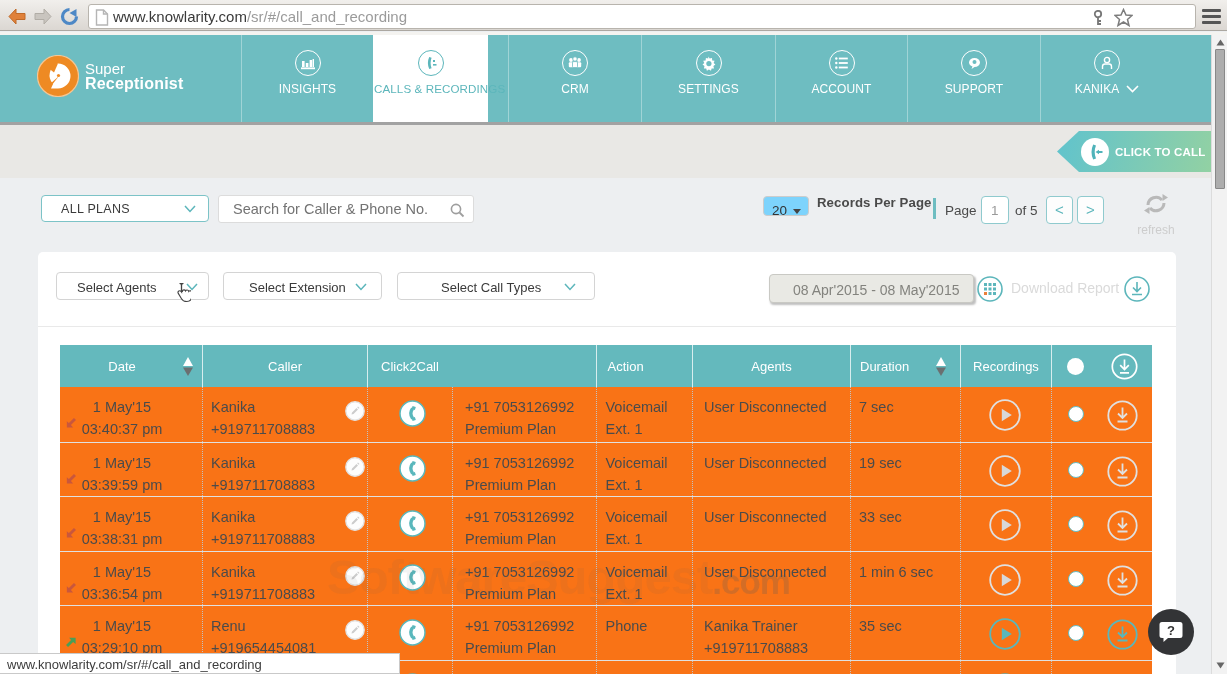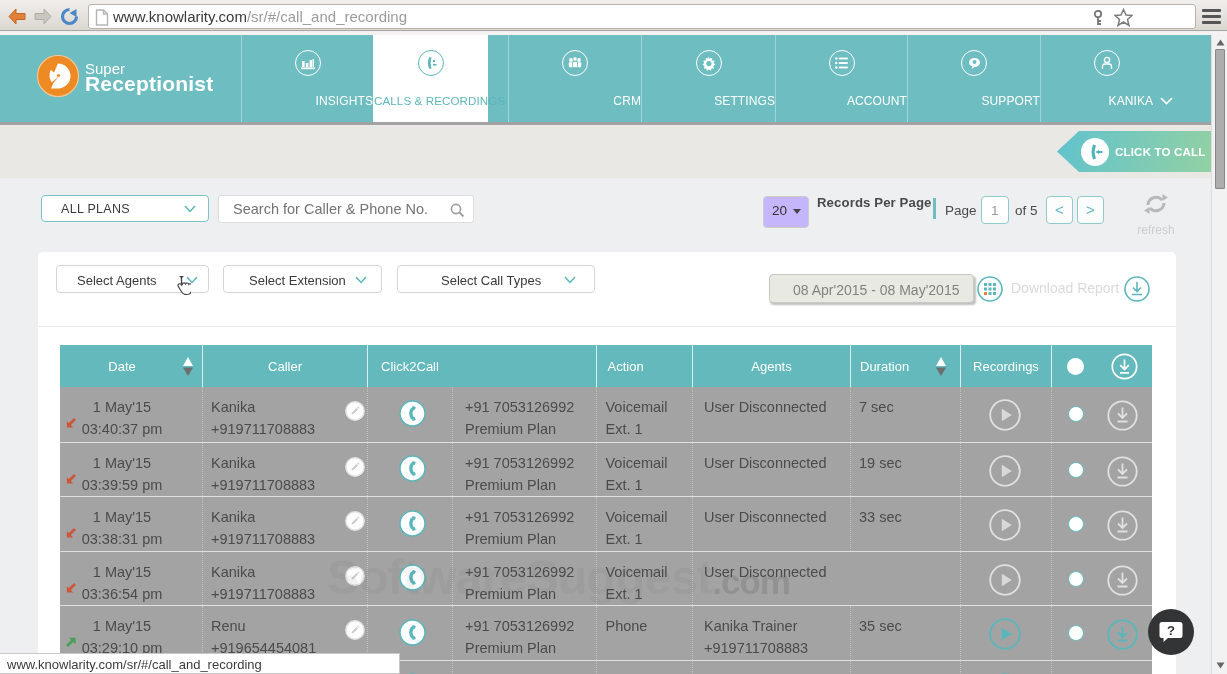--- a/index.html
+++ b/index.html
@@ -17,21 +17,21 @@
 #urltext .g { color:#9b9b9b; }
 #hamb { position:absolute; right:6px; top:9px; width:19px; height:15px; }
 #hamb div { height:3px; background:#555; margin-bottom:3px; border-radius:1px; }
 
 
 #nav { position:absolute; left:0; top:35px; width:1211px; height:87px; background:#6ebdc1; }
 #navline { position:absolute; left:0; top:122px; width:1211px; height:3px; background:#a2a2a2; }
 .tab { position:absolute; top:0; height:87px; border-left:1px solid rgba(255,255,255,0.35); text-align:center; color:#fff; }
 .tab .circ { margin:15px auto 0; width:26px; height:26px; border:1.6px solid #fff; border-radius:50%;
   display:flex; align-items:center; justify-content:center; }
-.tab .lbl { margin-top:18px; font-size:12px; letter-spacing:0.1px; white-space:nowrap;text-align:right; }
+.tab .lbl { margin-top:6px; font-size:12px; letter-spacing:0.1px; white-space:nowrap; }
 .tab.active { background:#fff; color:#5cb6bb; }
 .tab.active .circ { border-color:#5cb6bb; }
 #logo { position:absolute; left:38px; top:8px; }
 #logotxt { position:absolute; left:85px; top:26px; color:#fff; line-height:15px; }
 #logotxt b { letter-spacing:0.2px; }
 
 
 #band { position:absolute; left:0; top:125px; width:1211px; height:53px; background:#e9e8e5; }
 #ribbon { position:absolute; left:1057px; top:131px; width:154px; height:41px;
   background:linear-gradient(105deg,#60c3cd 0%, #7ccab6 55%, #92d1a3 100%);
@@ -40,54 +40,54 @@
 #ribbon .ic { position:absolute; left:24px; top:6.5px; width:28px; height:28px; background:#fff; border-radius:50%;
   display:flex; align-items:center; justify-content:center; }
 #ribbon .tx { position:absolute; left:58px; top:15px; font-size:11.5px; font-weight:bold; letter-spacing:0.2px; white-space:nowrap; }
 
 
 .selbox { position:absolute; background:#fff; border-radius:4px; }
 #allplans { left:41px; top:195px; width:168px; height:27px; border:1px solid #7cc3c7; }
 #allplans span { position:absolute; left:19px; top:6px; font-size:12.5px; color:#3a3a3a; letter-spacing:0.3px;}
 #searchbox { position:absolute; left:218px; top:195px; width:256px; height:28px; background:#fff; border:1px solid #dcdcdc; border-radius:3px; }
 #searchbox span { position:absolute; left:14px; top:5px; font-size:14.5px; color:#737373; }
-#rpp20 { position:absolute; left:763px; top:196px; width:46px; height:32px; background:#c4b5fd; border:1px solid #ccc; border-radius:4px; }
+#rpp20 { position:absolute; left:763px; top:196px; width:46px; height:20px; background:#7dd3fc; border:1px solid #ccc; border-radius:4px; }
 #rpp20 span { position:absolute; left:8px; top:6px; font-size:13.5px; color:#333; }
 #rpp20 .tri { position:absolute; right:7px; top:12px; width:0; height:0; border-left:4.5px solid transparent; border-right:4.5px solid transparent; border-top:5.5px solid #444; }
 #rpplbl { position:absolute; left:817px; top:195px; font-size:13.2px; font-weight:bold; color:#4a4a4a; letter-spacing:0.1px; }
 #pipe { position:absolute; left:933px; top:198px; width:3px; height:21px; background:#6ebdc1; }
 #pagelbl { position:absolute; left:945px; top:203px; font-size:13.5px; color:#4a4a4a; }
 #pagebox { position:absolute; left:981px; top:196px; width:28px; height:28px; background:#fff; border:1px solid #8fcace; border-radius:4px; }
 #pagebox span { position:absolute; left:9px; top:6px; font-size:13.5px; color:#9a9a9a; }
 #of5 { position:absolute; left:1015px; top:203px; font-size:13.5px; color:#4a4a4a; }
 .pgbtn { position:absolute; top:196px; width:27px; height:28px; background:#fdfdfd; border:1px solid #8fcace; border-radius:4px; color:#5cb6bb; font-size:15px; text-align:center; line-height:26px; }
 #pgprev { left:1046px; }
 #pgnext { left:1077px; }
 #refresh { position:absolute; left:1136px; top:192px; width:40px; text-align:center; }
 #refresh .cap { margin-top:3px; font-size:12px; color:#cdcdcd; }
 
 
 #card { position:absolute; left:38px; top:252px; width:1138px; height:430px; background:#fff; border-radius:5px; }
 #cardline { position:absolute; left:0px; top:74px; width:1138px; height:1px; background:#e9e9e9; }
-.drop { position:absolute; top:13px; height:28px; background:#fff; border:1px solid #d4d4d4; border-radius:4px; }
+.drop { position:absolute; top:20px; height:28px; background:#fff; border:1px solid #d4d4d4; border-radius:4px; }
 .drop span { position:absolute; top:7px; font-size:13px; color:#3a3a3a; }
 #drop1 { left:18px;  width:153px; }
 #drop2 { left:185px; width:159px; }
 #drop3 { left:359px; width:198px; }
 #daterange { position:absolute; left:731px; top:22px; width:205px; height:29px; background:#e9e9e4; border:1px solid #c9c9c4;
   border-radius:4px; box-shadow:1.5px 2px 2px rgba(0,0,0,0.25); }
 #daterange span { position:absolute; left:23px; top:7px; font-size:14px; color:#83837e; }
 #dlreport { position:absolute; left:973px; top:28px; font-size:14px; color:#dadada; }
 
 
 #table { position:absolute; left:22px; top:93px; width:1092px; }
 #thead { position:relative; width:1092px; height:42px; background:#64b9bd; color:#fff; font-size:13px; }
 .th { position:absolute; top:0; height:42px; border-left:1px solid #8ecdd0; display:flex; align-items:center; }
 .th:first-child { border-left:none; }
-.trow { position:relative; width:1092px; height:54.5px; background:#a3a3a3; border-top:1px solid #e0e0e0; }
+.trow { position:relative; width:1092px; height:54.5px; background:#f97316; border-top:1px solid #e0e0e0; }
 #thead + .trow { border-top:none; }
 .td { position:absolute; top:0; height:100%; border-left:1.5px dotted #c2c2c2; }
 .td:first-child { border-left:none; }
 .dtxt { font-size:14.5px; color:#4b4b4b; line-height:22px; }
 
 
 
 #wmark { position:absolute; left:327px; top:549px; width:560px; font-size:49px; font-weight:bold;
   color:rgba(90,90,90,0.075); letter-spacing:-1px; white-space:nowrap; z-index:40; }
 #wmark .c { color:rgba(90,90,90,0.24); font-size:35px; }
@@ -141,21 +141,21 @@
 <div id="chromestrip"></div>
 
 <div id="nav">
   <svg id="logo" width="42" height="42" viewBox="0 0 42 42" style="position:absolute;left:37px;top:20px">
     <circle cx="21" cy="21" r="20.5" fill="#ee8a23" stroke="#f6c693" stroke-width="1.2"></circle>
     <path d="M21 8.5 a12.5 12.5 0 0 1 0 25 l-7 0 l2 -4.5 a12.5 12.5 0 0 1 5 -20.5 Z" fill="#fff"></path>
     <path d="M21 8.5 a12.5 12.5 0 0 0 -9 5 l5 4 Z" fill="#ee8a23"></path>
     <path d="M22 21 L13 29 l1.5 1.5 Z" fill="#ee8a23"></path>
     <circle cx="21.5" cy="20.5" r="1.6" fill="#ee8a23"></circle>
   </svg>
-  <div id="logotxt"><span style="font-size:15px">Super</span><br><b style="font-size:21px">Receptionist</b></div>
+  <div id="logotxt"><span style="font-size:15px">Super</span><br><b style="font-size:16px">Receptionist</b></div>
 
   <div class="tab" style="left:241px;width:132px">
     <div class="circ">
       <svg width="14" height="14" viewBox="0 0 14 14">
         <rect x="1" y="5" width="2.6" height="6" fill="#fff"></rect>
         <rect x="4.8" y="7" width="2.6" height="4" fill="#fff"></rect>
         <rect x="8.6" y="4" width="2.6" height="7" fill="#fff"></rect>
         <rect x="11.6" y="3" width="1.4" height="8" fill="#fff"></rect>
         <rect x="0" y="11.4" width="14" height="1.8" fill="#fff"></rect>
       </svg>
@@ -538,20 +538,23 @@
         </div>
 <div class="td" style="left:392px;width:143.5px;border-left:1.5px dotted #c2c2c2;">
           <div class="dtxt" style="position:absolute;left:12px;top:9px">+91 7053126992<br>Premium Plan</div>
         </div>
 <div class="td" style="left:535.5px;width:96.5px;border-left:1.5px dotted #c2c2c2;">
           <div class="dtxt" style="position:absolute;left:9px;top:9px">Voicemail<br>Ext. 1</div>
         </div>
 <div class="td" style="left:632px;width:158px;border-left:1.5px dotted #c2c2c2;">
           <div class="dtxt" style="position:absolute;left:11px;top:9px">User Disconnected</div>
         </div>
+<div class="td" style="left:790px;width:110px;border-left:1.5px dotted #c2c2c2;">
+          <div class="dtxt" style="position:absolute;left:8px;top:9px">1 min 6 sec</div>
+        </div>
 <div class="td" style="left:900px;width:91px;border-left:1.5px dotted #c2c2c2;">
           <svg style="position:absolute;left:28px;top:12px" width="32" height="32" viewBox="0 0 32 32">
             <circle cx="16" cy="16" r="14.8" fill="none" stroke="#e0e0e0" stroke-width="1.8"></circle>
             <path d="M12.8 9.8 L22.8 16 L12.8 22.2 Z" fill="#d8d8d8"></path>
           </svg>
         </div>
 <div class="td" style="left:991px;width:101px;border-left:1.5px dotted #c2c2c2;">
           <div style="position:absolute;left:15.5px;top:19px;width:16px;height:16px;border-radius:50%;border:1.8px solid #66bbc0;background:#fff"></div>
           <svg style="position:absolute;left:54.5px;top:13px" width="31" height="31" viewBox="0 0 31 31">
             <circle cx="15.5" cy="15.5" r="14.2" fill="none" stroke="#e0e0e0" stroke-width="1.8"></circle>

